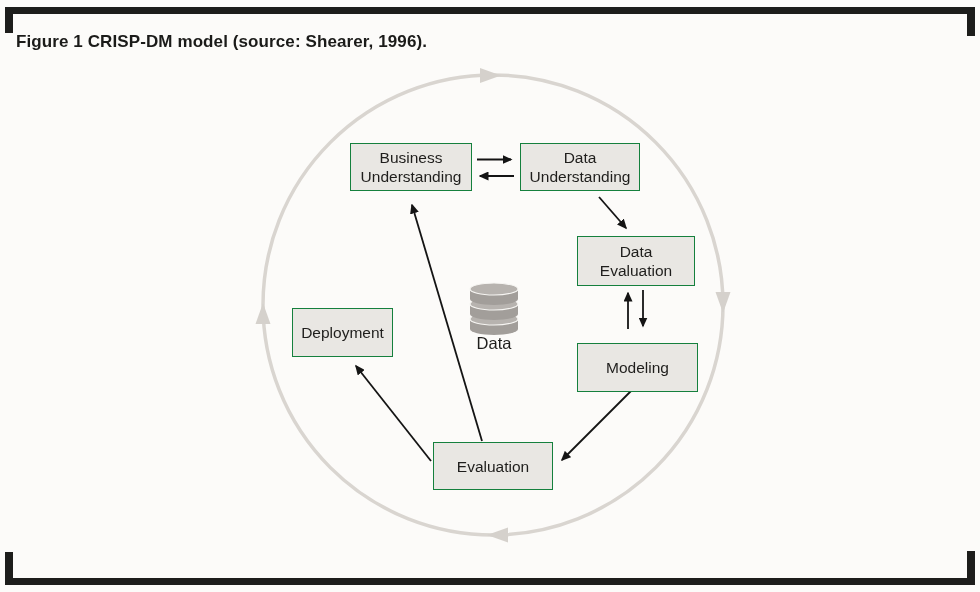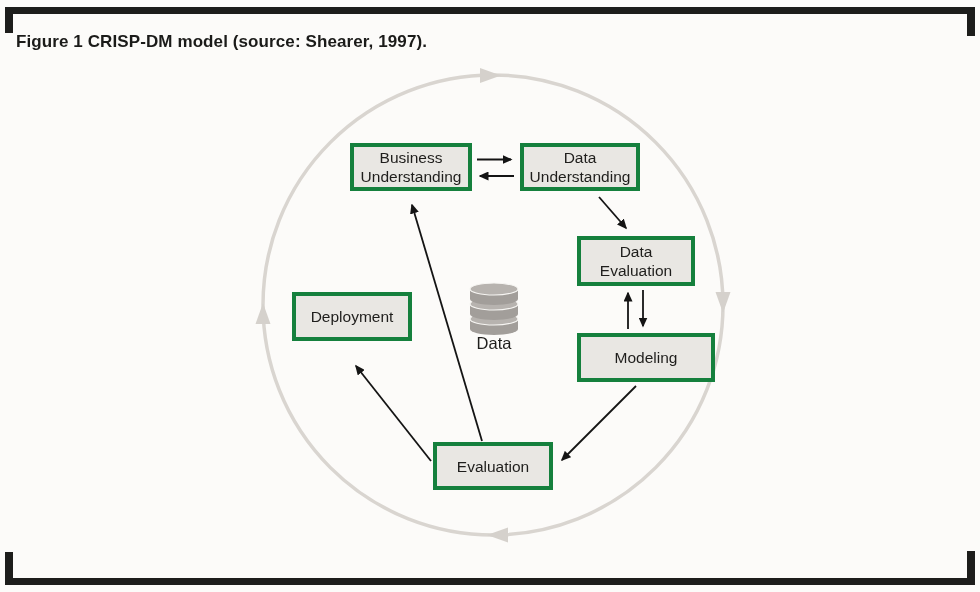--- a/index.html
+++ b/index.html
@@ -26,56 +26,56 @@
     font-weight: 600;
     color: #1b1b19;
     letter-spacing: 0.1px;
   }
 
   .diagram-svg { position: absolute; left: 0; top: 0; }
 
   .node {
     position: absolute;
     background: #e9e7e3;
-    border: 4px solid #15803d;
+    border: 1px solid #15803d;
     box-sizing: border-box;
     display: flex;
     flex-direction: column;
     align-items: center;
     justify-content: center;
     font-size: 15.5px;
     line-height: 19px;
     color: #1f1e1c;
     text-align: center;
   }
   .node-business      { left: 350px; top: 143px; width: 122px; height: 48px; }
   .node-data-und      { left: 520px; top: 143px; width: 120px; height: 48px; }
   .node-data-prep     { left: 577px; top: 236px; width: 118px; height: 50px; }
-  .node-modeling      { left: 577px; top: 333px; width: 138px; height: 49px; }
-  .node-deployment    { left: 292px; top: 292px; width: 120px; height: 49px; }
+  .node-modeling      { left: 577px; top: 343px; width: 121px; height: 49px; }
+  .node-deployment    { left: 292px; top: 308px; width: 101px; height: 49px; }
   .node-evaluation    { left: 433px; top: 442px; width: 120px; height: 48px; }
 
   .data-label {
     position: absolute;
     left: 458px; top: 334px; width: 72px;
     text-align: center;
     font-size: 16.5px;
     color: #1f1e1c;
   }
 </style>
 </head>
 <body>
 
 <div class="page">
 
   <div class="rule rule-top"></div>
   <div class="rule tick-top-left"></div>
   <div class="rule tick-top-right"></div>
 
-  <div class="caption">Figure 1 CRISP-DM model (source: Shearer, 1997).</div>
+  <div class="caption">Figure 1 CRISP-DM model (source: Shearer, 1996).</div>
 
   <svg class="diagram-svg" width="980" height="592" viewBox="0 0 980 592">
     <defs>
       <marker id="ah" markerWidth="10" markerHeight="9" refX="8.5" refY="4.5" orient="auto" markerUnits="userSpaceOnUse">
         <path d="M0,0 L10,4.5 L0,9 z" fill="#141414"></path>
       </marker>
     </defs>
 
     <circle cx="493" cy="305" r="230" fill="none" stroke="#d9d5d0" stroke-width="3.5"></circle>
 

